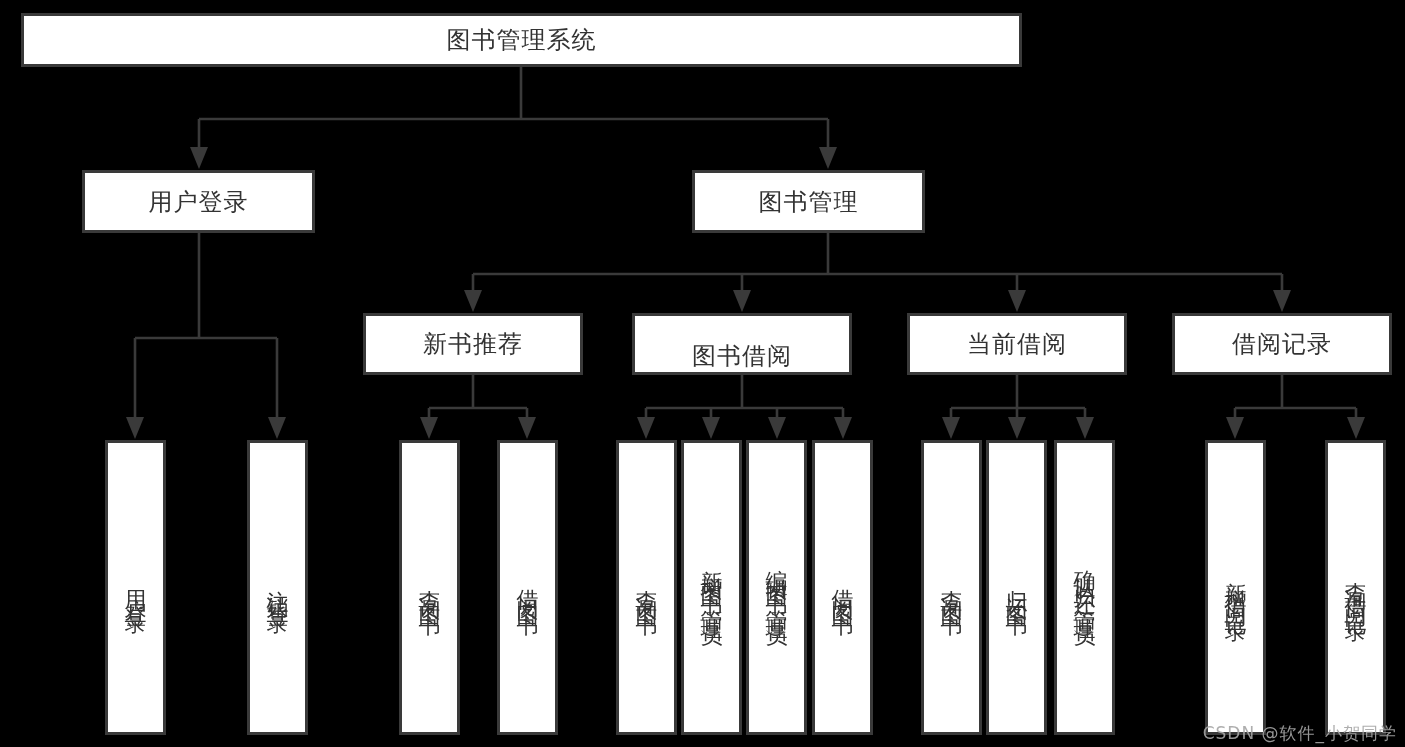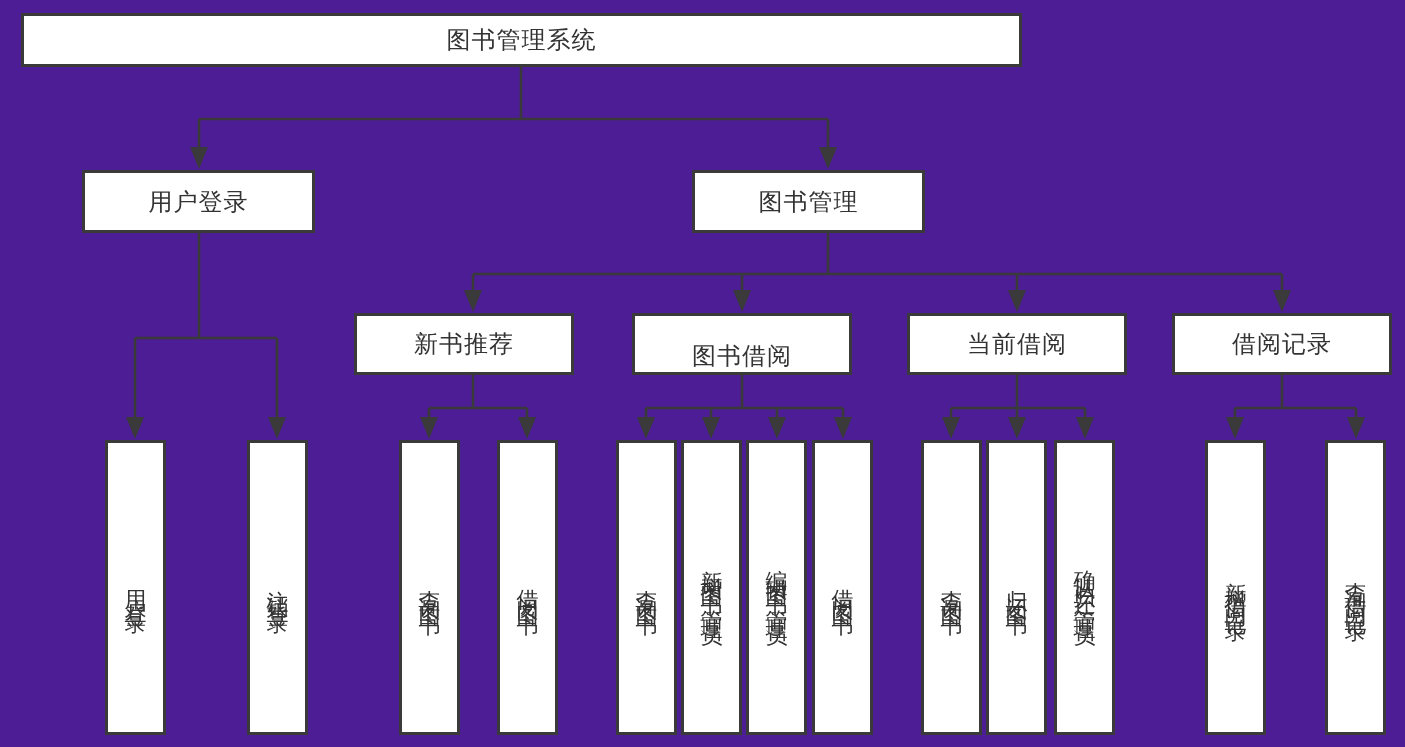--- a/index.html
+++ b/index.html
@@ -4,21 +4,21 @@
 <style>
   html, body {
     margin: 0;
     padding: 0;
     background: #ffffff;
   }
   .stage {
     position: relative;
     width: 1405px;
     height: 747px;
-    background: #4c1d95;
+    background: #000000;
     font-family: "DejaVu Sans", "Liberation Sans", sans-serif;
     overflow: hidden;
   }
   .connectors {
     position: absolute;
     left: 0; top: 0;
     width: 1405px; height: 747px;
     pointer-events: none;
   }
   .node {
@@ -103,21 +103,21 @@
     <span>图书管理系统</span>
   </div>
 
   <div class="node lvl2 h-label" style="left:82px;">
     <span>用户登录</span>
   </div>
   <div class="node lvl2 h-label" style="left:692px;">
     <span>图书管理</span>
   </div>
 
-  <div class="node lvl3 h-label" style="left:354px;">
+  <div class="node lvl3 h-label" style="left:363px;">
     <span>新书推荐</span>
   </div>
   <div class="node lvl3 h-label" style="left:632px;align-items:flex-end;">
     <span>图书借阅</span>
   </div>
   <div class="node lvl3 h-label" style="left:907px;">
     <span>当前借阅</span>
   </div>
   <div class="node lvl3 h-label" style="left:1172px;">
     <span>借阅记录</span>
@@ -156,14 +156,15 @@
   <div class="node leaf" style="left:1054px;">
     <span class="leaf-text">确认归还（管理员）</span>
   </div>
   <div class="node leaf" style="left:1205px;">
     <span class="leaf-text">新增借阅记录</span>
   </div>
   <div class="node leaf" style="left:1325px;">
     <span class="leaf-text">查询借阅记录</span>
   </div>
 
+  <div class="watermark">CSDN @软件_小贺同学</div>
 
 </div>
 
 </body></html>

